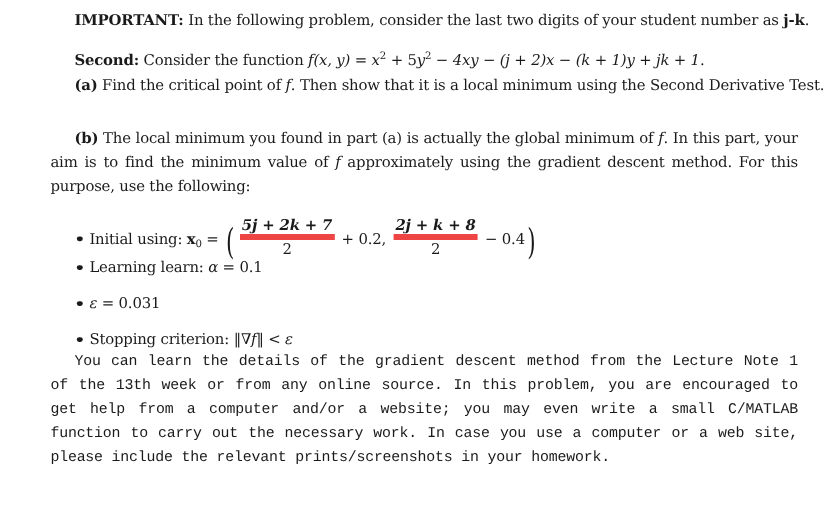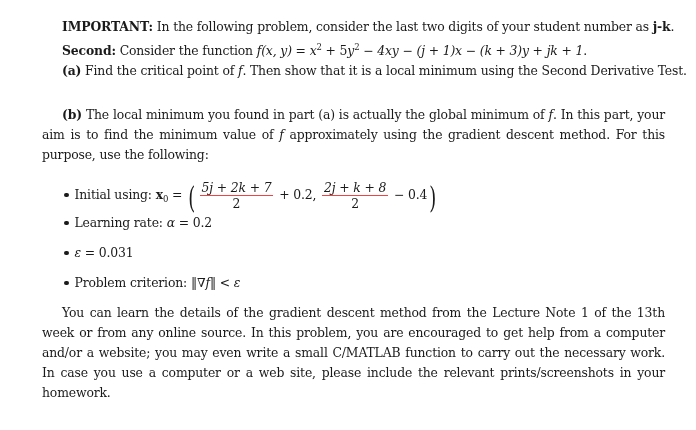--- a/index.html
+++ b/index.html
@@ -21,34 +21,34 @@
       position: absolute;
       white-space: nowrap;
       line-height: 16px;
     }
     .b { font-weight: bold; }
     .m { font-style: italic; }
     .bm { font-weight: bold; font-style: normal; }
     .sup { font-size: 8.5px; vertical-align: 5px; }
     .sub { font-size: 8.5px; vertical-align: -3px; }
 
-    #l-important { left: 62px; top: 19px; }
+    #l-important { left: 62px; top: 9px; }
     #l-problem { left: 62px; top: 39px; }
     #l-parta { left: 62px; top: 63px; }
 
     .para {
       position: absolute;
       left: 42px;
       width: 623px;
       line-height: 20px;
       text-align: justify;
       text-indent: 20px;
     }
     #p-partb { top: 105px; }
-    #p-note { top: 303px; }
+    #p-note { top: 291px; font-family: Liberation Mono, monospace; }
 
     .bullet {
       position: absolute;
       left: 64px;
       line-height: 16px;
       white-space: nowrap;
     }
     .bullet .dot {
       display: inline-block;
       width: 4.5px;
@@ -73,48 +73,49 @@
     }
     .frac {
       display: inline-block;
       vertical-align: -9px;
       text-align: center;
       margin: 0 2px;
     }
     .frac .num {
       display: block;
       padding: 0 2px;
-      border-bottom: 1px solid #ef4444;
+      border-bottom: 5px solid #ef4444;
       line-height: 15px;
+      font-weight: bold;
     }
     .frac .den {
       display: block;
       line-height: 15px;
     }
   </style>
 </head>
 <body>
 
 <div class="line" id="l-important"><span class="b">IMPORTANT:</span><span> In the following problem, consider the last two digits of your student number as </span><span class="b">j-k</span><span>.</span></div>
 
-<div class="line" id="l-problem"><span class="b">Second:</span><span> Consider the function </span><span class="m">f(x, y)</span><span> = </span><span class="m">x</span><span class="sup">2</span><span> + 5</span><span class="m">y</span><span class="sup">2</span><span class="m"> − 4xy − (j + 1)x − (k + 3)y + jk + 1</span><span>.</span></div>
+<div class="line" id="l-problem"><span class="b">Second:</span><span> Consider the function </span><span class="m">f(x, y)</span><span> = </span><span class="m">x</span><span class="sup">2</span><span> + 5</span><span class="m">y</span><span class="sup">2</span><span class="m"> − 4xy − (j + 2)x − (k + 1)y + jk + 1</span><span>.</span></div>
 
 <div class="line" id="l-parta"><span class="b">(a)</span><span> Find the critical point of </span><span class="m">f</span><span>. Then show that it is a local minimum using the Second Derivative Test.</span></div>
 
 <div class="para" id="p-partb"><span class="b">(b)</span><span> The local minimum you found in part (a) is actually the global minimum of </span><span class="m">f</span><span>. In this part, your aim is to find the minimum value of </span><span class="m">f</span><span> approximately using the gradient descent method. For this purpose, use the following:</span></div>
 
 <div class="bullet" id="b-init">
   <span class="dot"></span><span>Initial using: </span><span class="bm">x</span><span class="sub">0</span><span> = </span><span class="paren">(</span><span class="frac"><span class="num m">5j + 2k + 7</span><span class="den">2</span></span><span> + 0.2, </span><span class="frac"><span class="num m">2j + k + 8</span><span class="den">2</span></span><span> − 0.4</span><span class="paren">)</span>
 </div>
 
 <div class="bullet" id="b-lr">
-  <span class="dot"></span><span>Learning rate: </span><span class="m">α</span><span> = 0.2</span>
+  <span class="dot"></span><span>Learning learn: </span><span class="m">α</span><span> = 0.1</span>
 </div>
 
 <div class="bullet" id="b-eps">
   <span class="dot"></span><span class="m">ε</span><span> = 0.031</span>
 </div>
 
 <div class="bullet" id="b-stop">
-  <span class="dot"></span><span>Problem criterion: </span><span>‖∇</span><span class="m">f</span><span>‖ &lt; </span><span class="m">ε</span>
+  <span class="dot"></span><span>Stopping criterion: </span><span>‖∇</span><span class="m">f</span><span>‖ &lt; </span><span class="m">ε</span>
 </div>
 
 <div class="para" id="p-note">You can learn the details of the gradient descent method from the Lecture Note 1 of the 13th week or from any online source. In this problem, you are encouraged to get help from a computer and/or a website; you may even write a small C/MATLAB function to carry out the necessary work. In case you use a computer or a web site, please include the relevant prints/screenshots in your homework.</div>
 
 </body></html>

